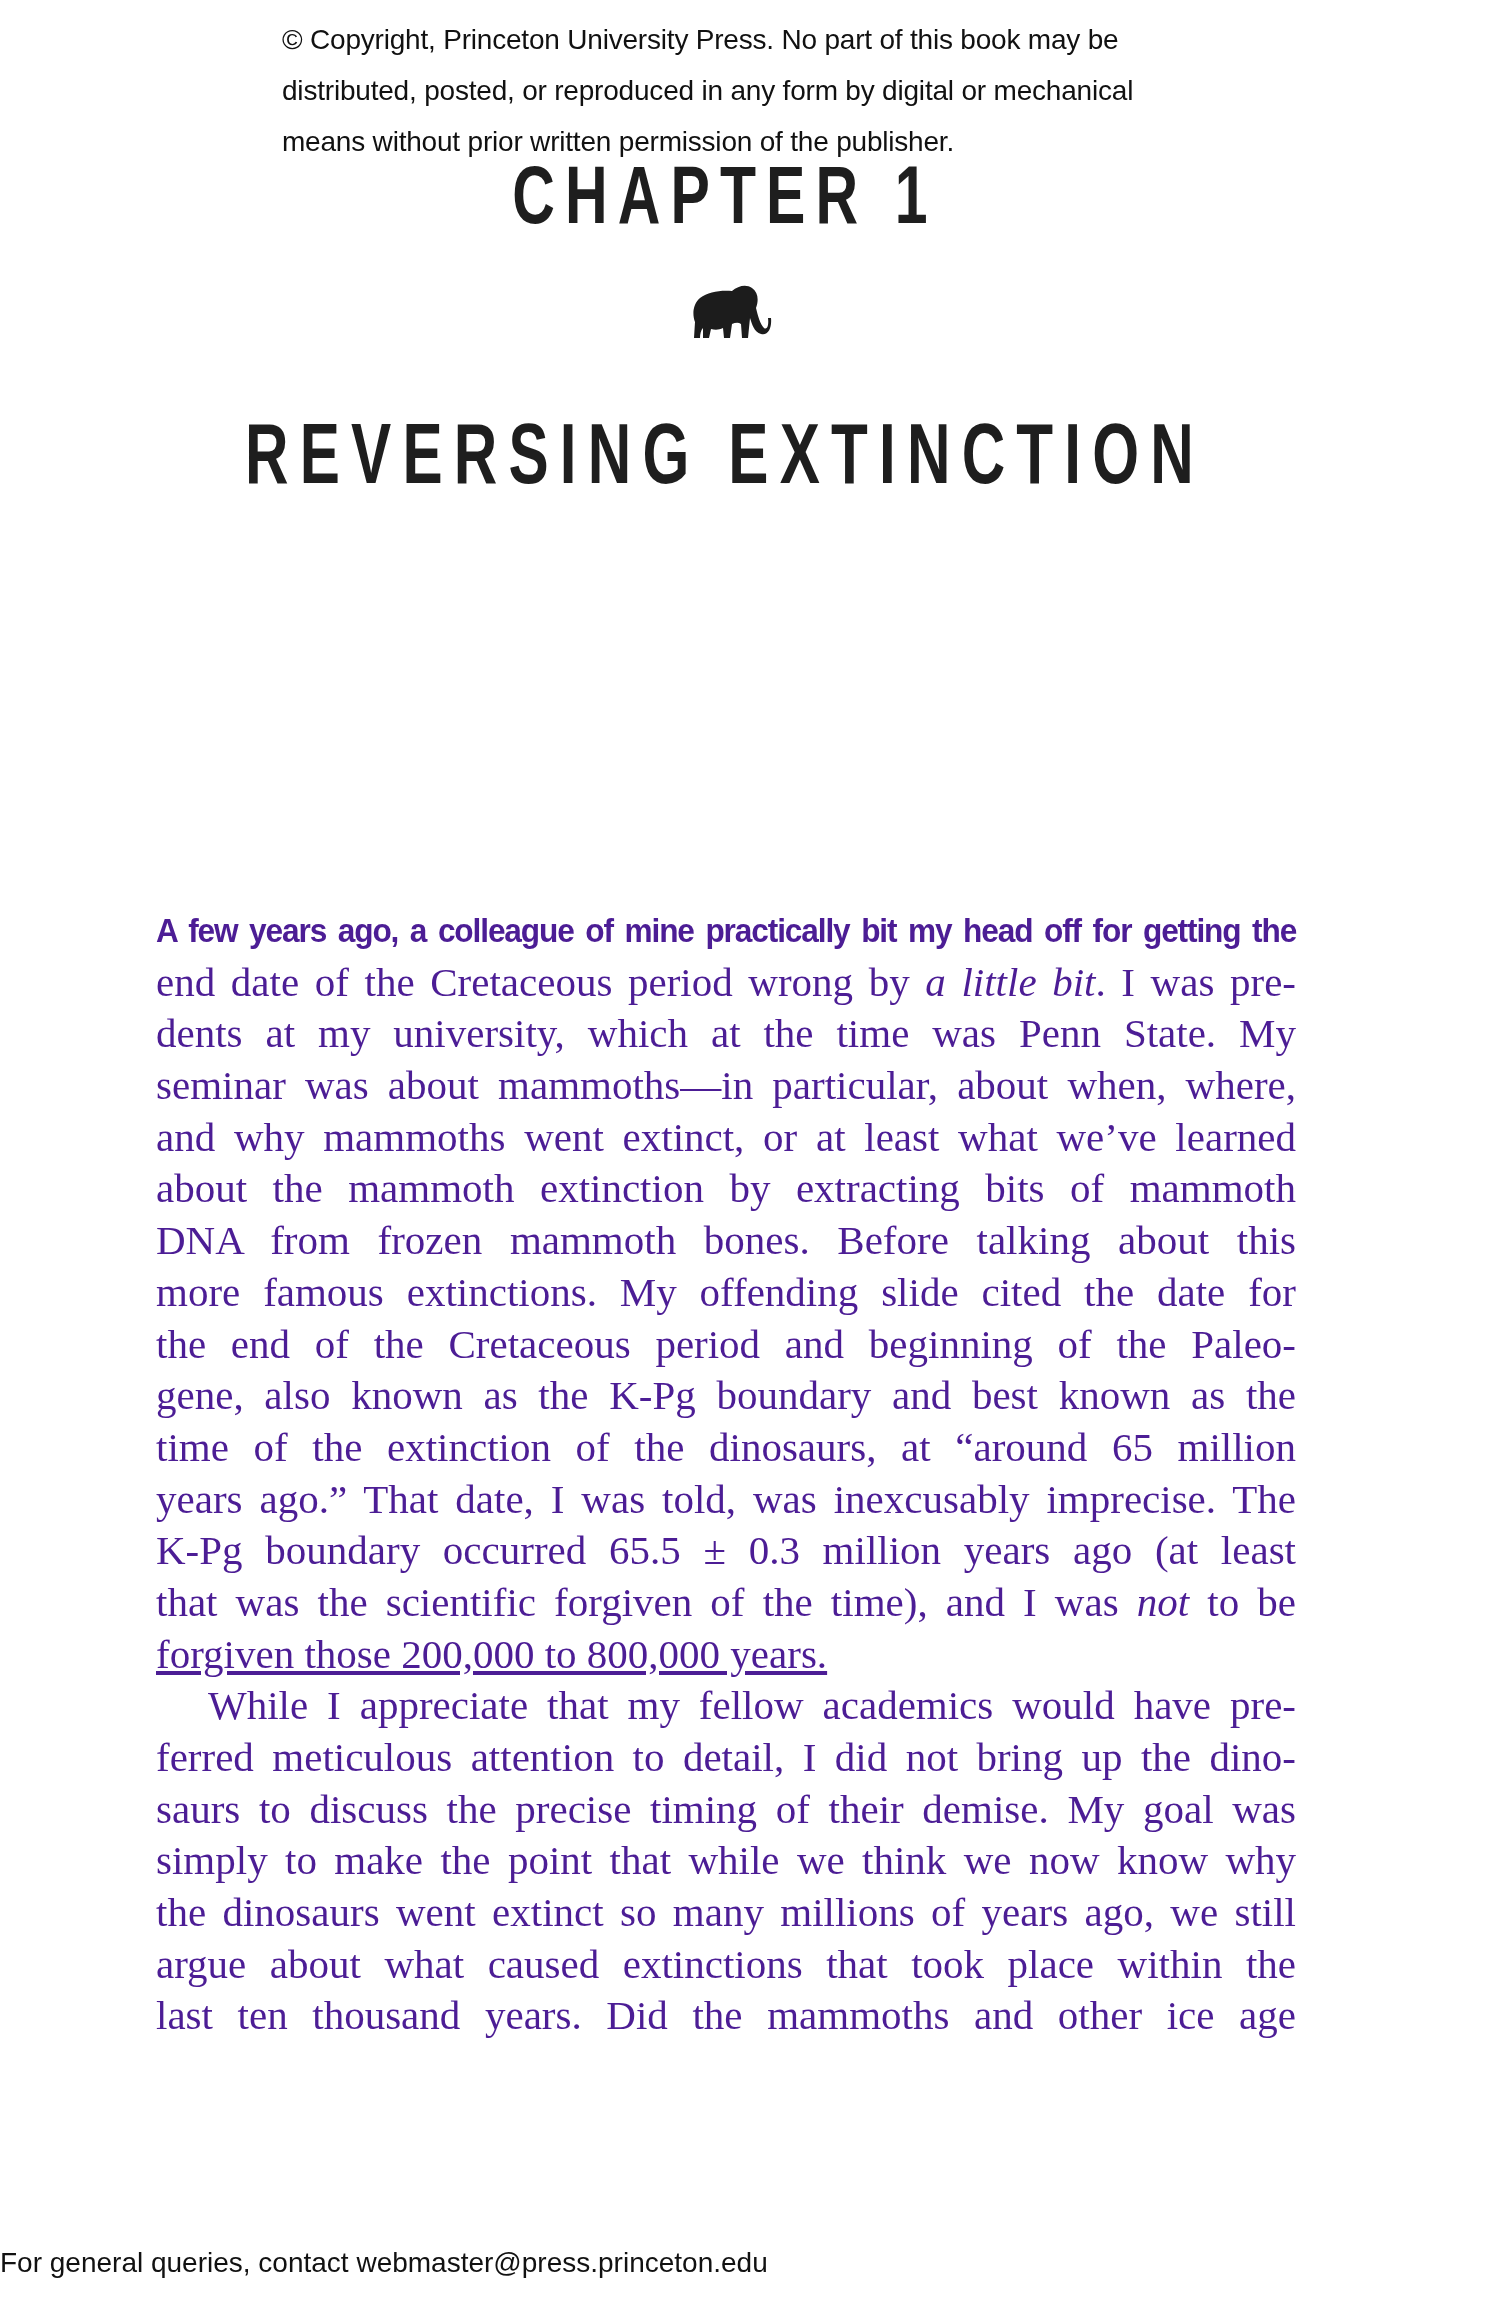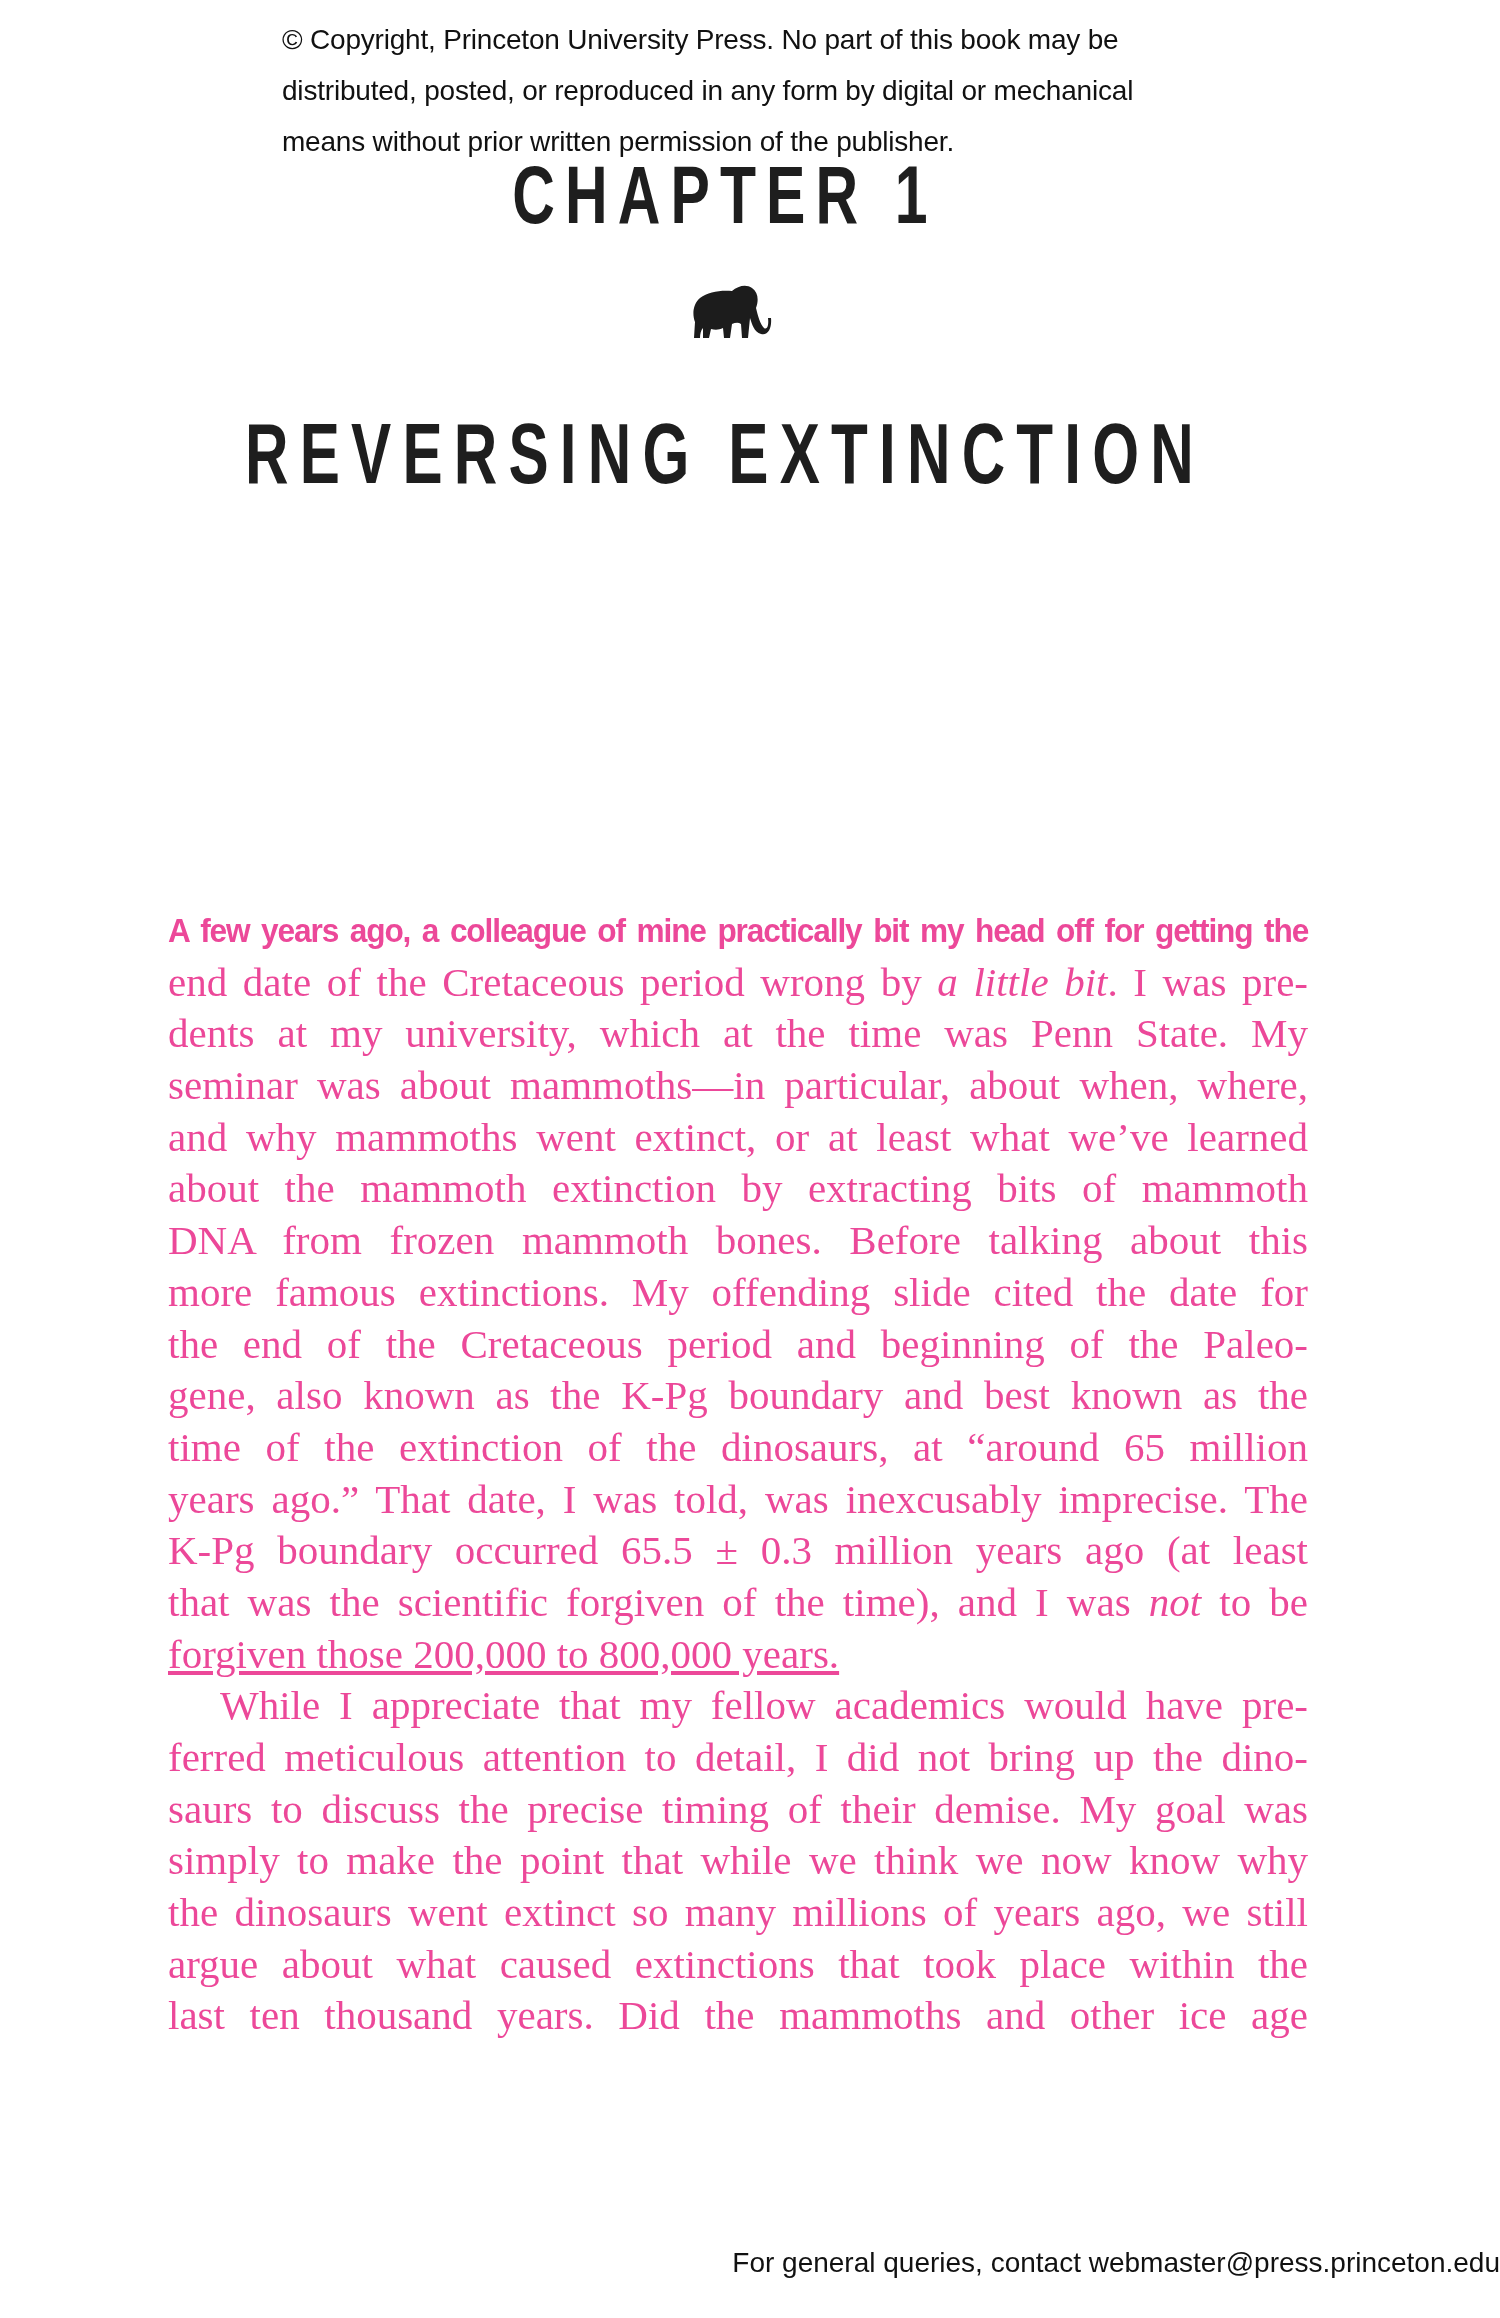--- a/index.html
+++ b/index.html
@@ -58,27 +58,27 @@
       font-weight: bold;
       font-size: 86px;
       line-height: 96px;
       letter-spacing: 16px;
       color: #1e1e1e;
       transform: scaleX(0.70);
       transform-origin: 725px 0;
     }
     .body-text {
       position: absolute;
-      left: 168px;
+      left: 156px;
       top: 905px;
       width: 1140px;
       font-family: "Liberation Serif", serif;
       font-size: 41px;
       line-height: 51.7px;
-      color: #ec4899;
+      color: #4c1d95;
     }
     .line {
       display: block;
       white-space: nowrap;
       text-align: justify;
       text-align-last: justify;
       height: 51.7px;
     }
     .line.last {
       text-align-last: left;
@@ -94,21 +94,21 @@
       letter-spacing: -1.2px;
       transform: scaleX(0.93);
       transform-origin: 0 0;
       width: 1226px;
     }
     .footer {
       position: absolute;
       left: 0;
       top: 2245px;
       width: 1500px;
-      text-align: right;
+      text-align: left;
       font-family: "Liberation Sans", sans-serif;
       font-size: 28px;
       line-height: 36px;
       color: #111;
     }
     em { font-style: italic; }
   </style>
 </head>
 <body>
 

